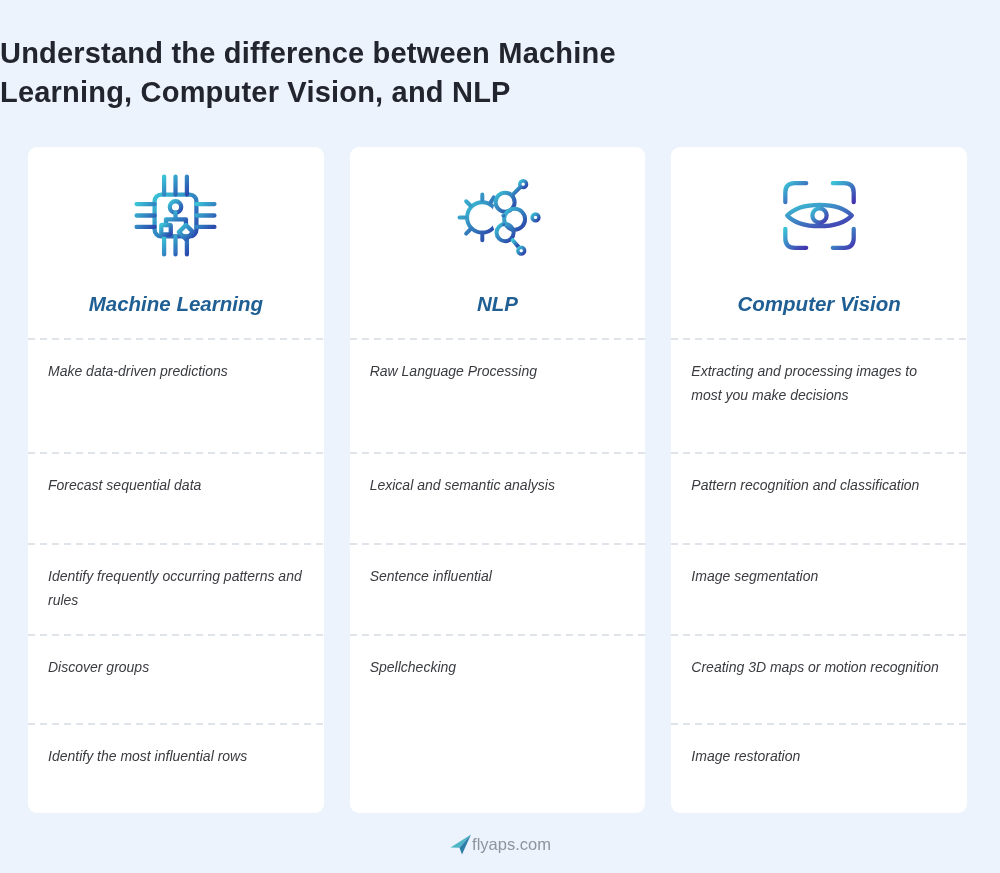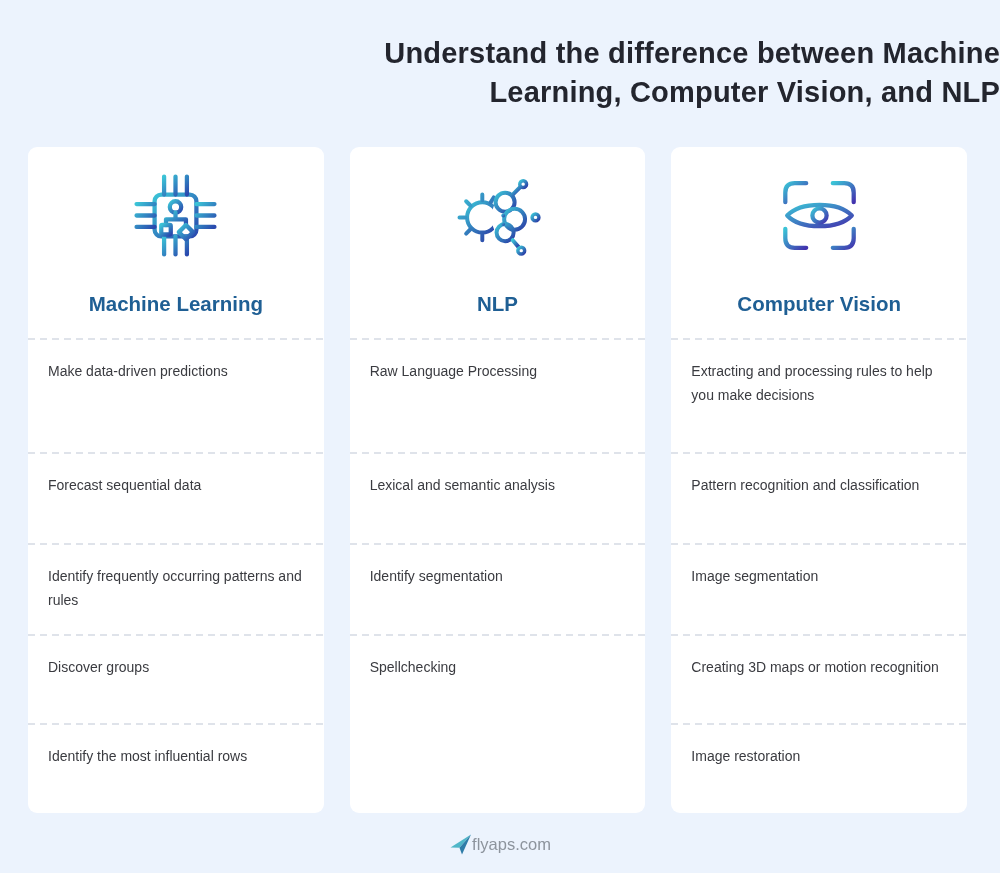--- a/index.html
+++ b/index.html
@@ -4,30 +4,30 @@
 <style>
   * { margin:0; padding:0; box-sizing:border-box; }
   html,body { width:1000px; }
   body { font-family:"Liberation Sans","DejaVu Sans",sans-serif; }
   .page {
     position:relative; width:1000px; height:873px;
     background:#ecf3fd; overflow:hidden;
   }
   .title {
     position:absolute; top:34px; left:0; right:0;
-    text-align:right; font-size:29px; line-height:39px;
+    text-align:left; font-size:29px; line-height:39px;
     font-weight:700; color:#23252e; letter-spacing:0.2px;
   }
   .cards {
     position:absolute; top:147px; left:28px; right:33px;
     display:flex; gap:26px;
   }
   .card {
     flex:1; height:666px; background:#ffffff; border-radius:9px;
-    display:flex; flex-direction:column; overflow:hidden;
+    display:flex; flex-direction:column; overflow:hidden;font-style:italic;
   }
   .card-header {
     height:191px; display:flex; flex-direction:column; align-items:center;
   }
   .icon-box { margin-top:21px; width:95px; height:95px; }
   .icon-box svg { width:95px; height:95px; display:block; }
   .card-title {
     margin-top:29px; font-size:20.5px; font-weight:700; color:#1f5f94;
     text-align:center;
   }
@@ -127,21 +127,21 @@
               <circle cx="77" cy="17" r="3.6"></circle>
               <circle cx="90" cy="52" r="3.6"></circle>
               <circle cx="75" cy="87" r="3.6"></circle>
             </g>
           </svg>
         </div>
         <div class="card-title">NLP</div>
       </div>
       <div class="row r1">Raw Language Processing</div>
       <div class="row r2">Lexical and semantic analysis</div>
-      <div class="row r3">Identify segmentation</div>
+      <div class="row r3">Sentence influential</div>
       <div class="row r4">Spellchecking</div>
     </div>
 
     <div class="card">
       <div class="card-header">
         <div class="icon-box">
           <svg viewBox="0 0 100 100" fill="none">
             <defs>
               <linearGradient id="g-cv" x1="0%" y1="0%" x2="100%" y2="100%">
                 <stop offset="0%" stop-color="#3bc3d6"></stop>
@@ -153,21 +153,21 @@
               <path d="M64,16 H76 Q86,16 86,26 V36"></path>
               <path d="M86,64 V74 Q86,84 76,84 H64"></path>
               <path d="M36,84 H24 Q14,84 14,74 V64"></path>
               <path d="M16,50 C30,35 70,35 84,50 C70,65 30,65 16,50 Z"></path>
               <circle cx="50" cy="50" r="7.5"></circle>
             </g>
           </svg>
         </div>
         <div class="card-title">Computer Vision</div>
       </div>
-      <div class="row r1">Extracting and processing rules to help you make decisions</div>
+      <div class="row r1">Extracting and processing images to most you make decisions</div>
       <div class="row r2">Pattern recognition and classification</div>
       <div class="row r3">Image segmentation</div>
       <div class="row r4">Creating 3D maps or motion recognition</div>
       <div class="row r5">Image restoration</div>
     </div>
 
   </div>
 
   <div class="footer">
     <span class="logo">

